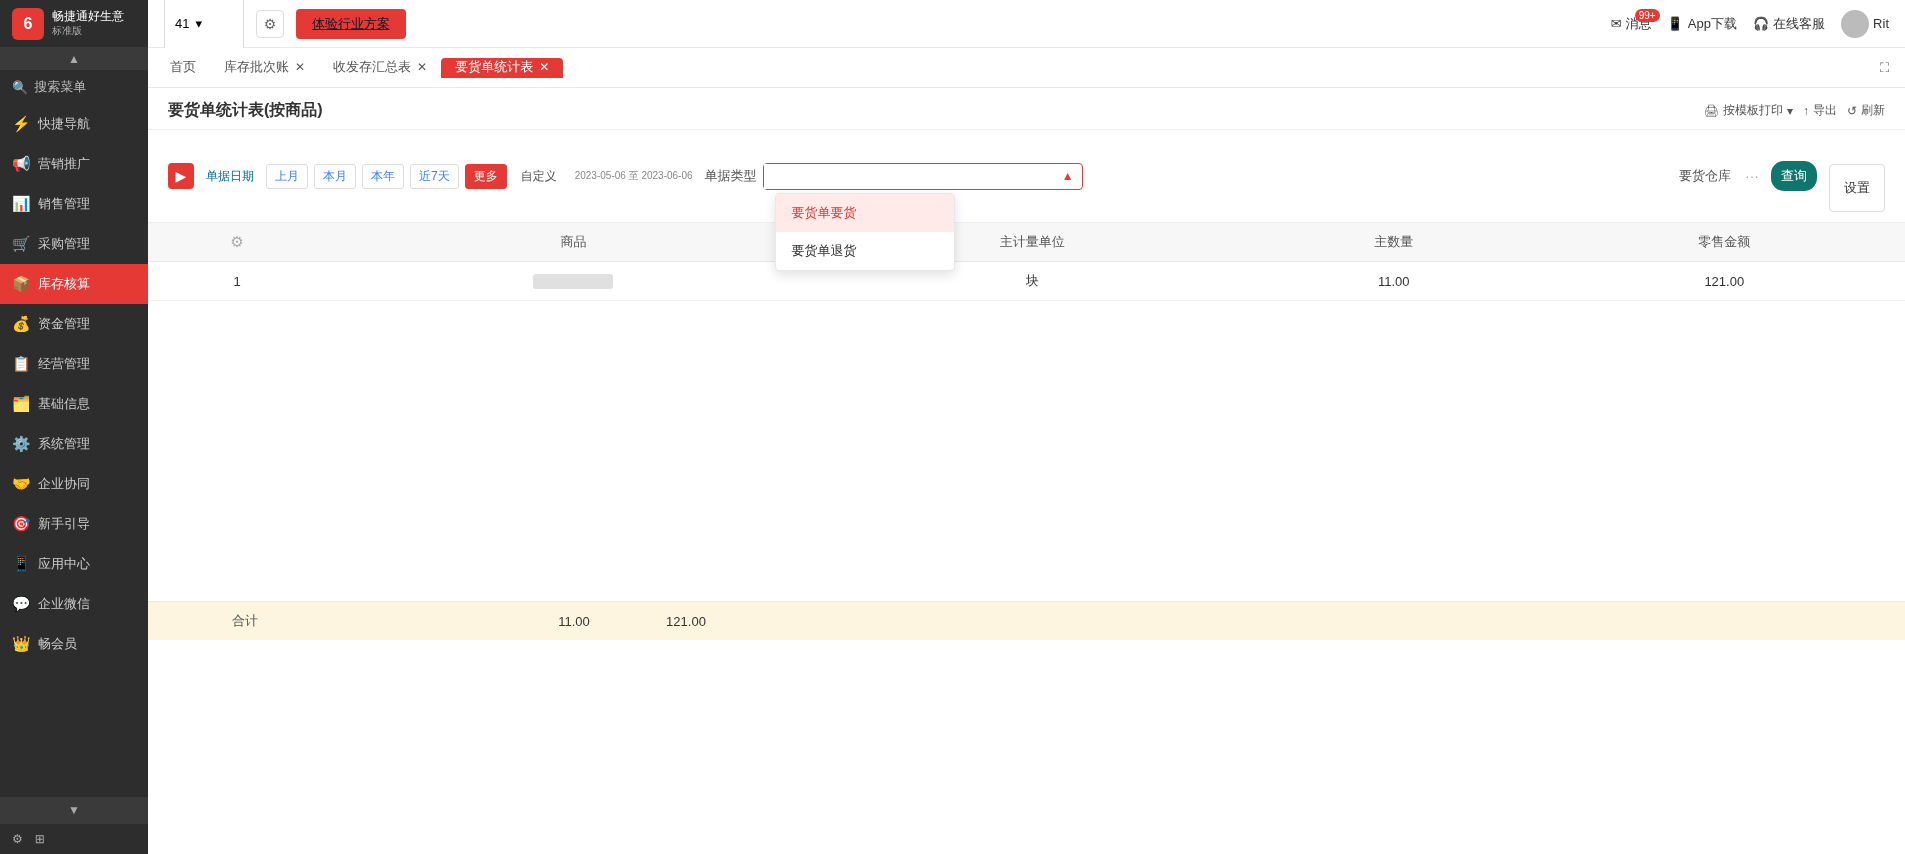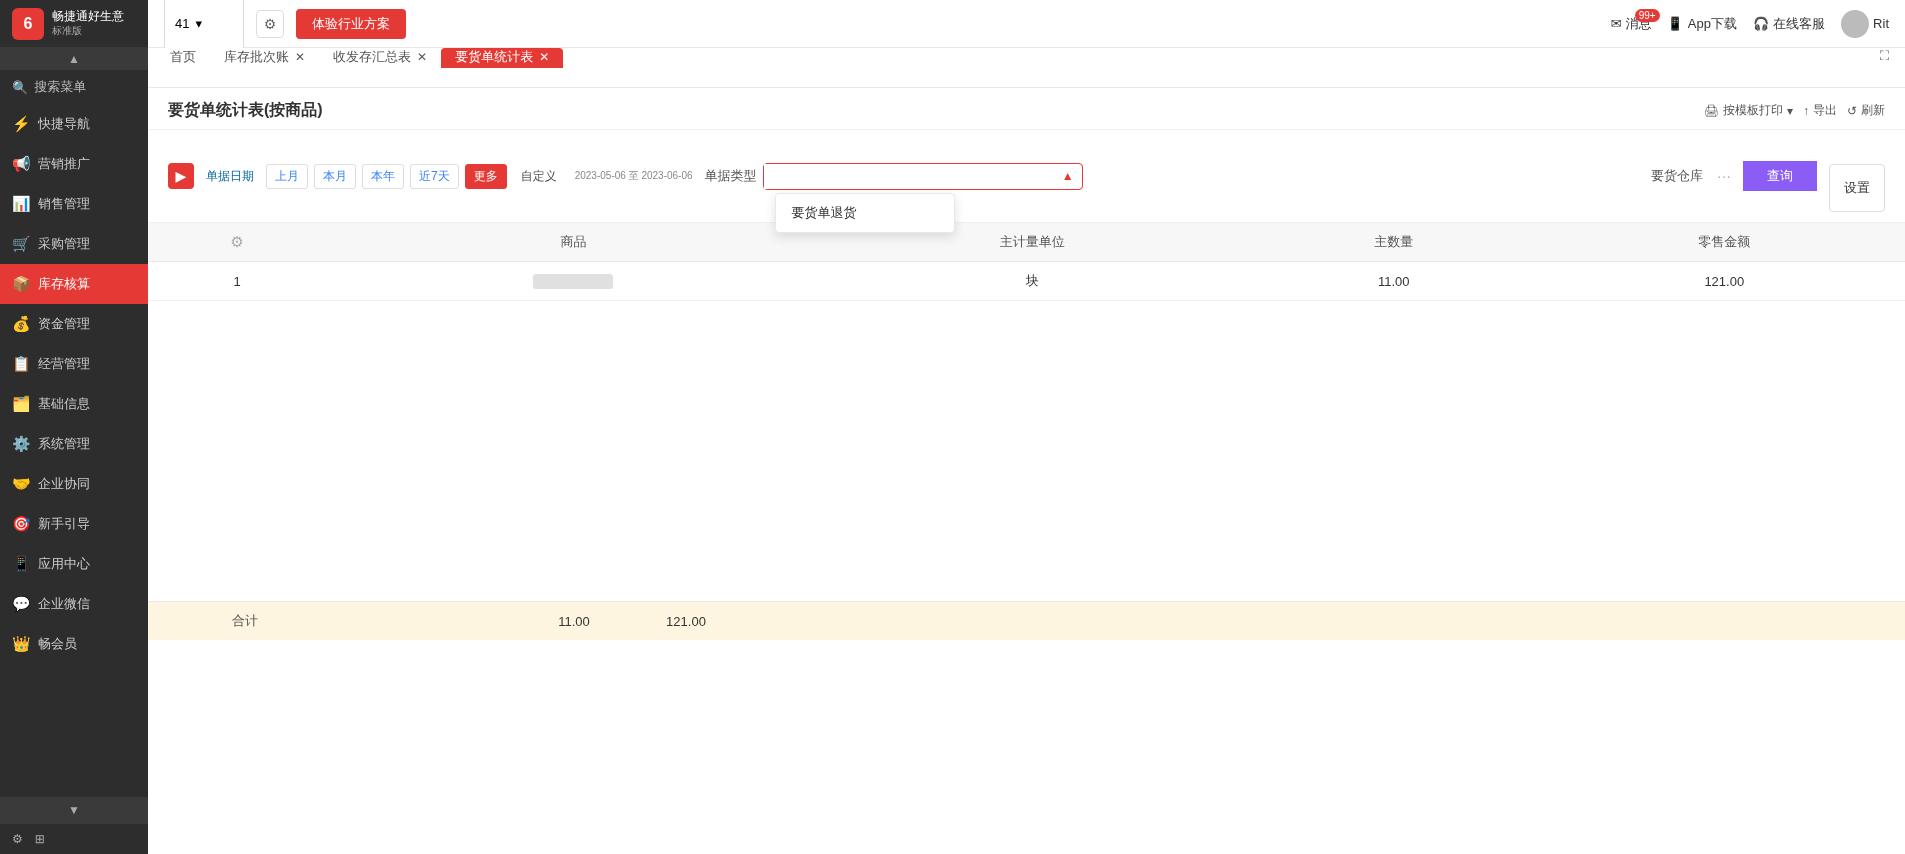--- a/index.html
+++ b/index.html
@@ -90,24 +90,25 @@
       padding: 20px 10px; font-size: 13px; background: #fff;
       cursor: pointer; min-width: 80px;
     }
     .gear-btn {
       width: 28px; height: 28px;
       border: 1px solid #ddd; border-radius: 4px;
       display: flex; align-items: center; justify-content: center;
       cursor: pointer; color: #666; font-size: 14px;
     }
     .trial-btn {
-      background: #e53935; color: #ffffff;
+      background: #e53935; color: #0f172a;
       border: none; border-radius: 4px;
       padding: 6px 16px; font-size: 13px;
       cursor: pointer;
+      text-decoration: underline;
     }
     .header-right {
       margin-left: auto;
       display: flex; align-items: center; gap: 16px;
     }
     .header-right-item {
       display: flex; align-items: center; gap: 4px;
       color: #333; font-size: 13px; cursor: pointer;
       position: relative;
     }
@@ -118,21 +119,21 @@
       top: -6px; right: -8px;
       min-width: 18px; text-align: center;
     }
     .avatar { width: 28px; height: 28px; background: #bbb; border-radius: 50%; }
 
     
     .tab-bar {
       height: 40px;
       background: #fff;
       display: flex;
-      align-items: flex-start;
+      align-items: center;
       border-bottom: 1px solid #e8e8e8;
       padding: 0 8px;
     }
     .tab-item {
       display: flex; align-items: center;
       padding: 0 14px; font-size: 13px;
       cursor: pointer; color: #555;
       border-bottom: 2px solid transparent;
       gap: 6px; white-space: nowrap;
     }
@@ -205,23 +206,23 @@
     }
     .filter-type-arrow {
       padding: 0 8px; color: #e53935; cursor: pointer; font-size: 12px;
     }
 
     .filter-warehouse-group { display: flex; align-items: center; gap: 14px; }
     .filter-warehouse-label { color: #555; font-size: 13px; }
     .filter-warehouse-dots { color: #aaa; font-size: 14px; cursor: pointer; }
 
     .query-btn {
-      background: #8b5cf6; color: #fff;
-      border: none; border-radius: 0;
-      padding: 6px 24px; font-size: 13px; cursor: pointer;
+      background: #0f766e; color: #fff;
+      border: none; border-radius: 13px;
+      padding: 6px 10px; font-size: 13px; cursor: pointer;
     }
     .setting-btn {
       background: #fff; color: #333;
       border: 1px solid #ddd; border-radius: 4px;
       padding: 14px 14px; font-size: 13px; cursor: pointer; margin-top: 24px;
     }
 
     
     .dropdown-overlay {
       position: absolute;
@@ -464,20 +465,21 @@
         </div>
 
         <div class="filter-type-group" style="position:relative;">
           <span class="filter-type-label">单据类型</span>
           <div class="filter-type-input-wrap">
             <input class="filter-type-input" type="text" value="" style="">
             <span class="filter-type-arrow">▲</span>
           </div>
 
           <div class="dropdown-overlay" style="top:30px; left:70px;">
+            <div class="dropdown-item selected">要货单要货</div>
             <div class="dropdown-item">要货单退货</div>
           </div>
         </div>
 
         <div class="filter-warehouse-group">
           <span class="filter-warehouse-label">要货仓库</span>
           <span class="filter-warehouse-dots">···</span>
         </div>
 
         <button class="query-btn">查询</button>

